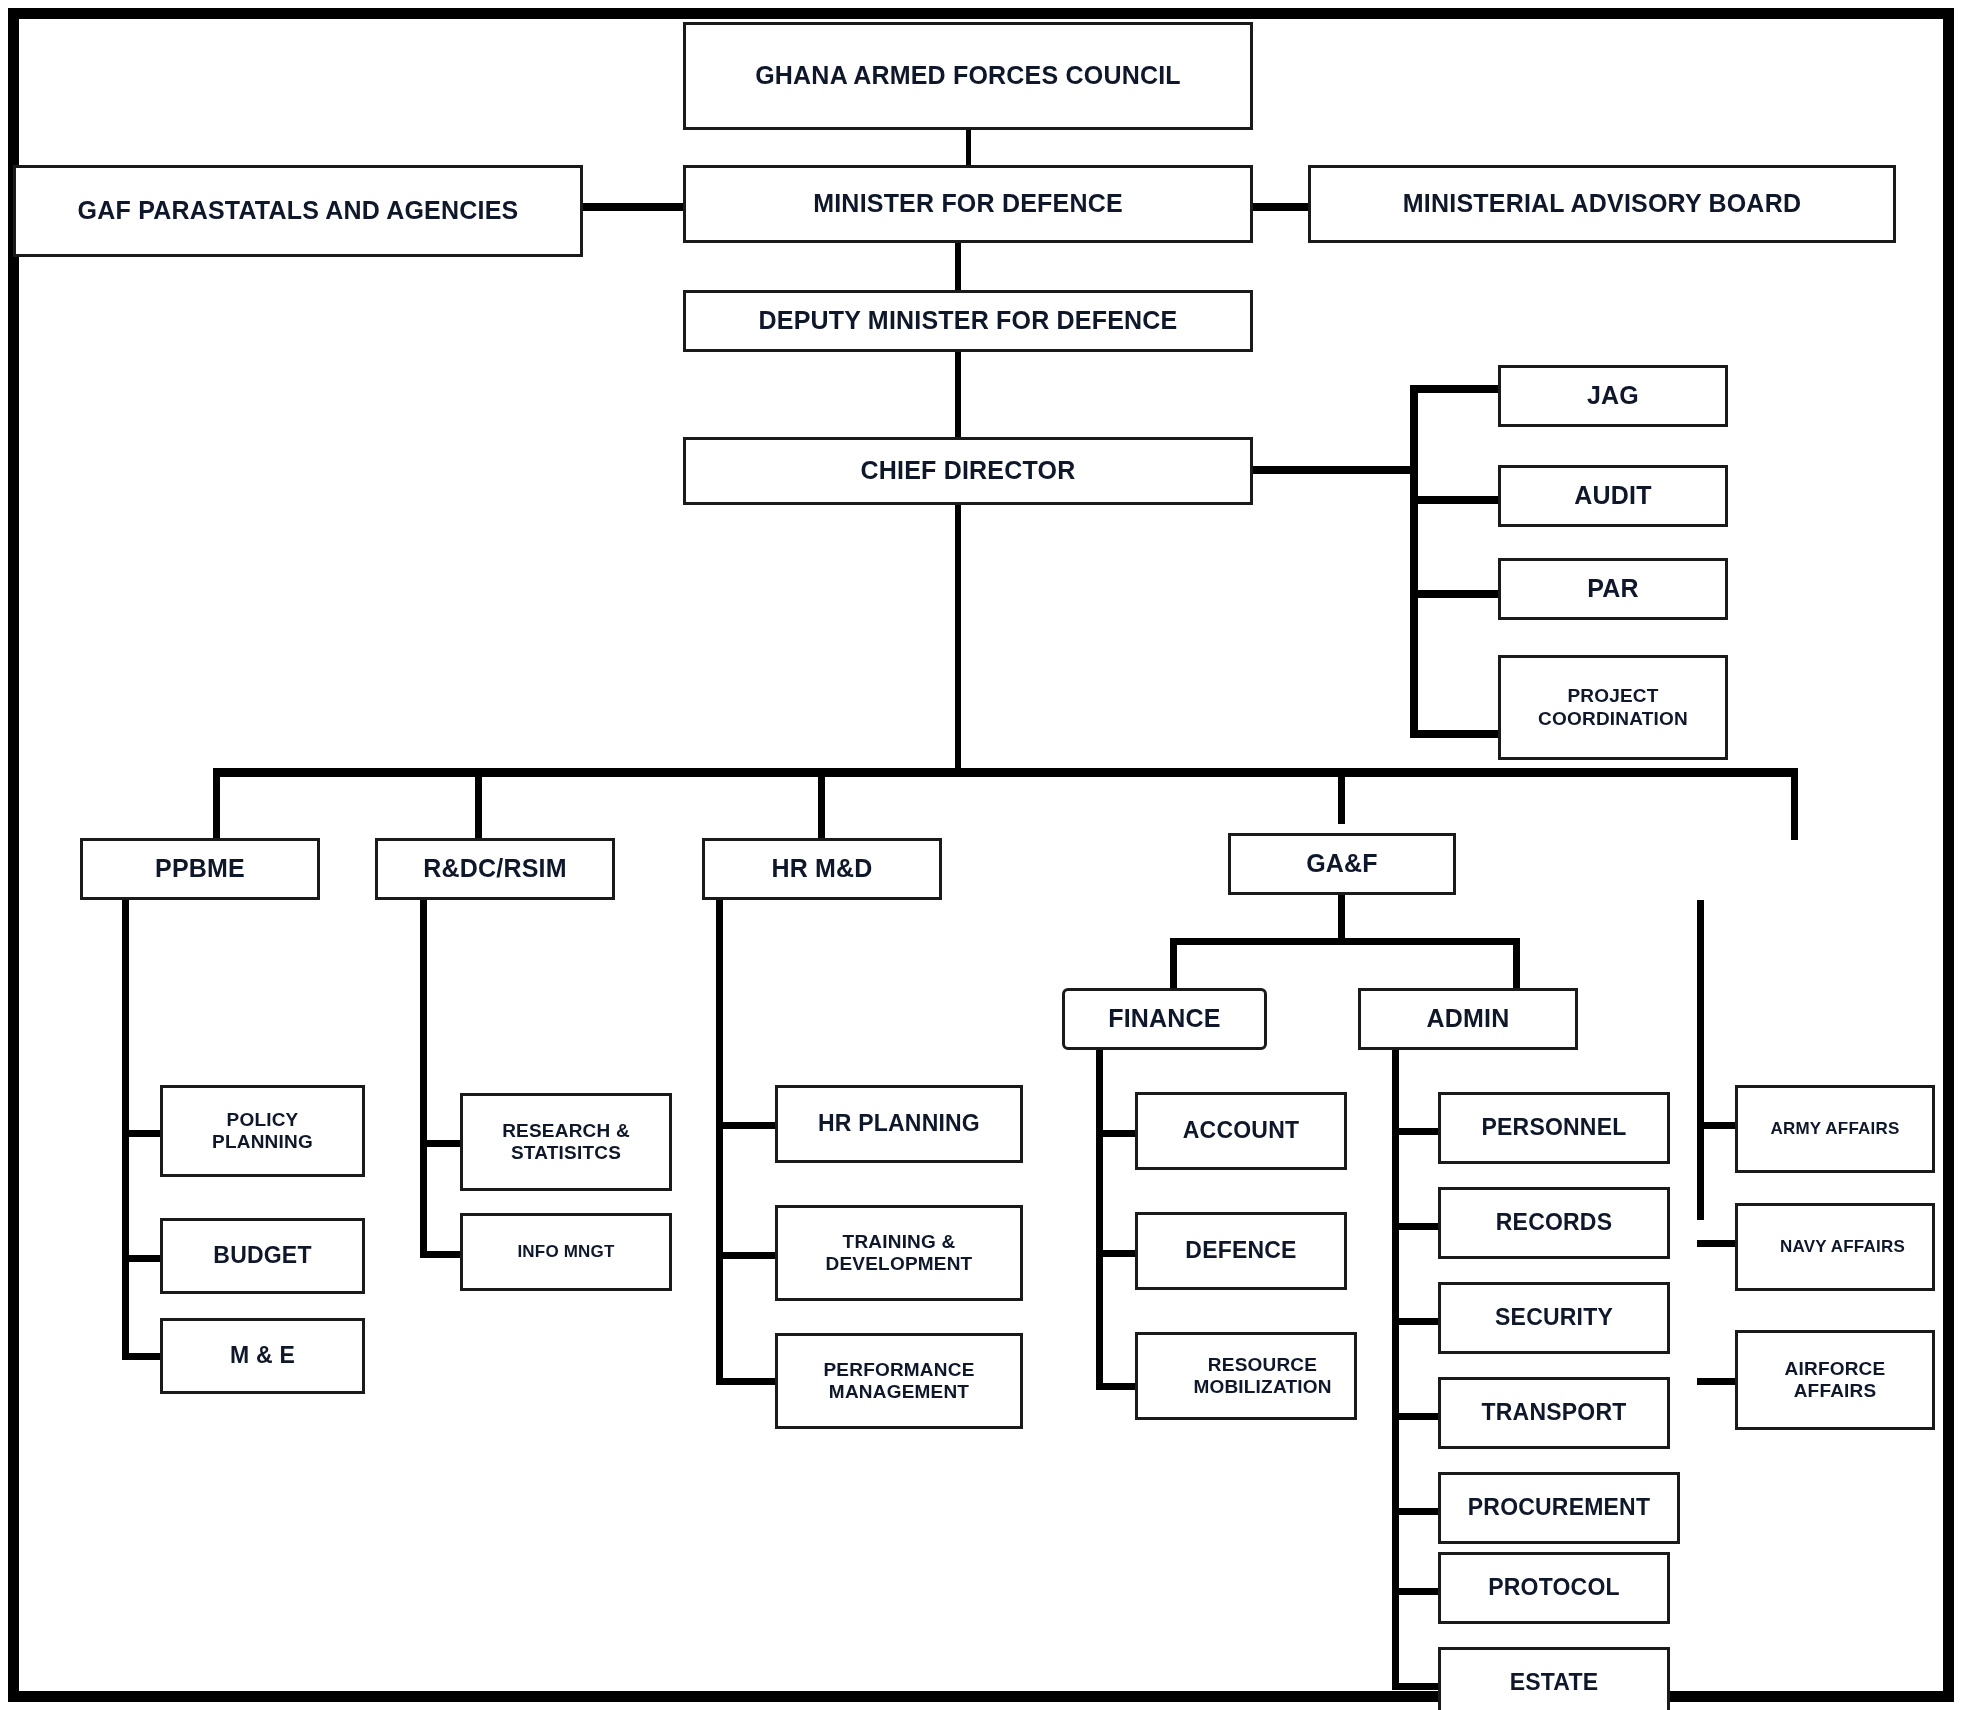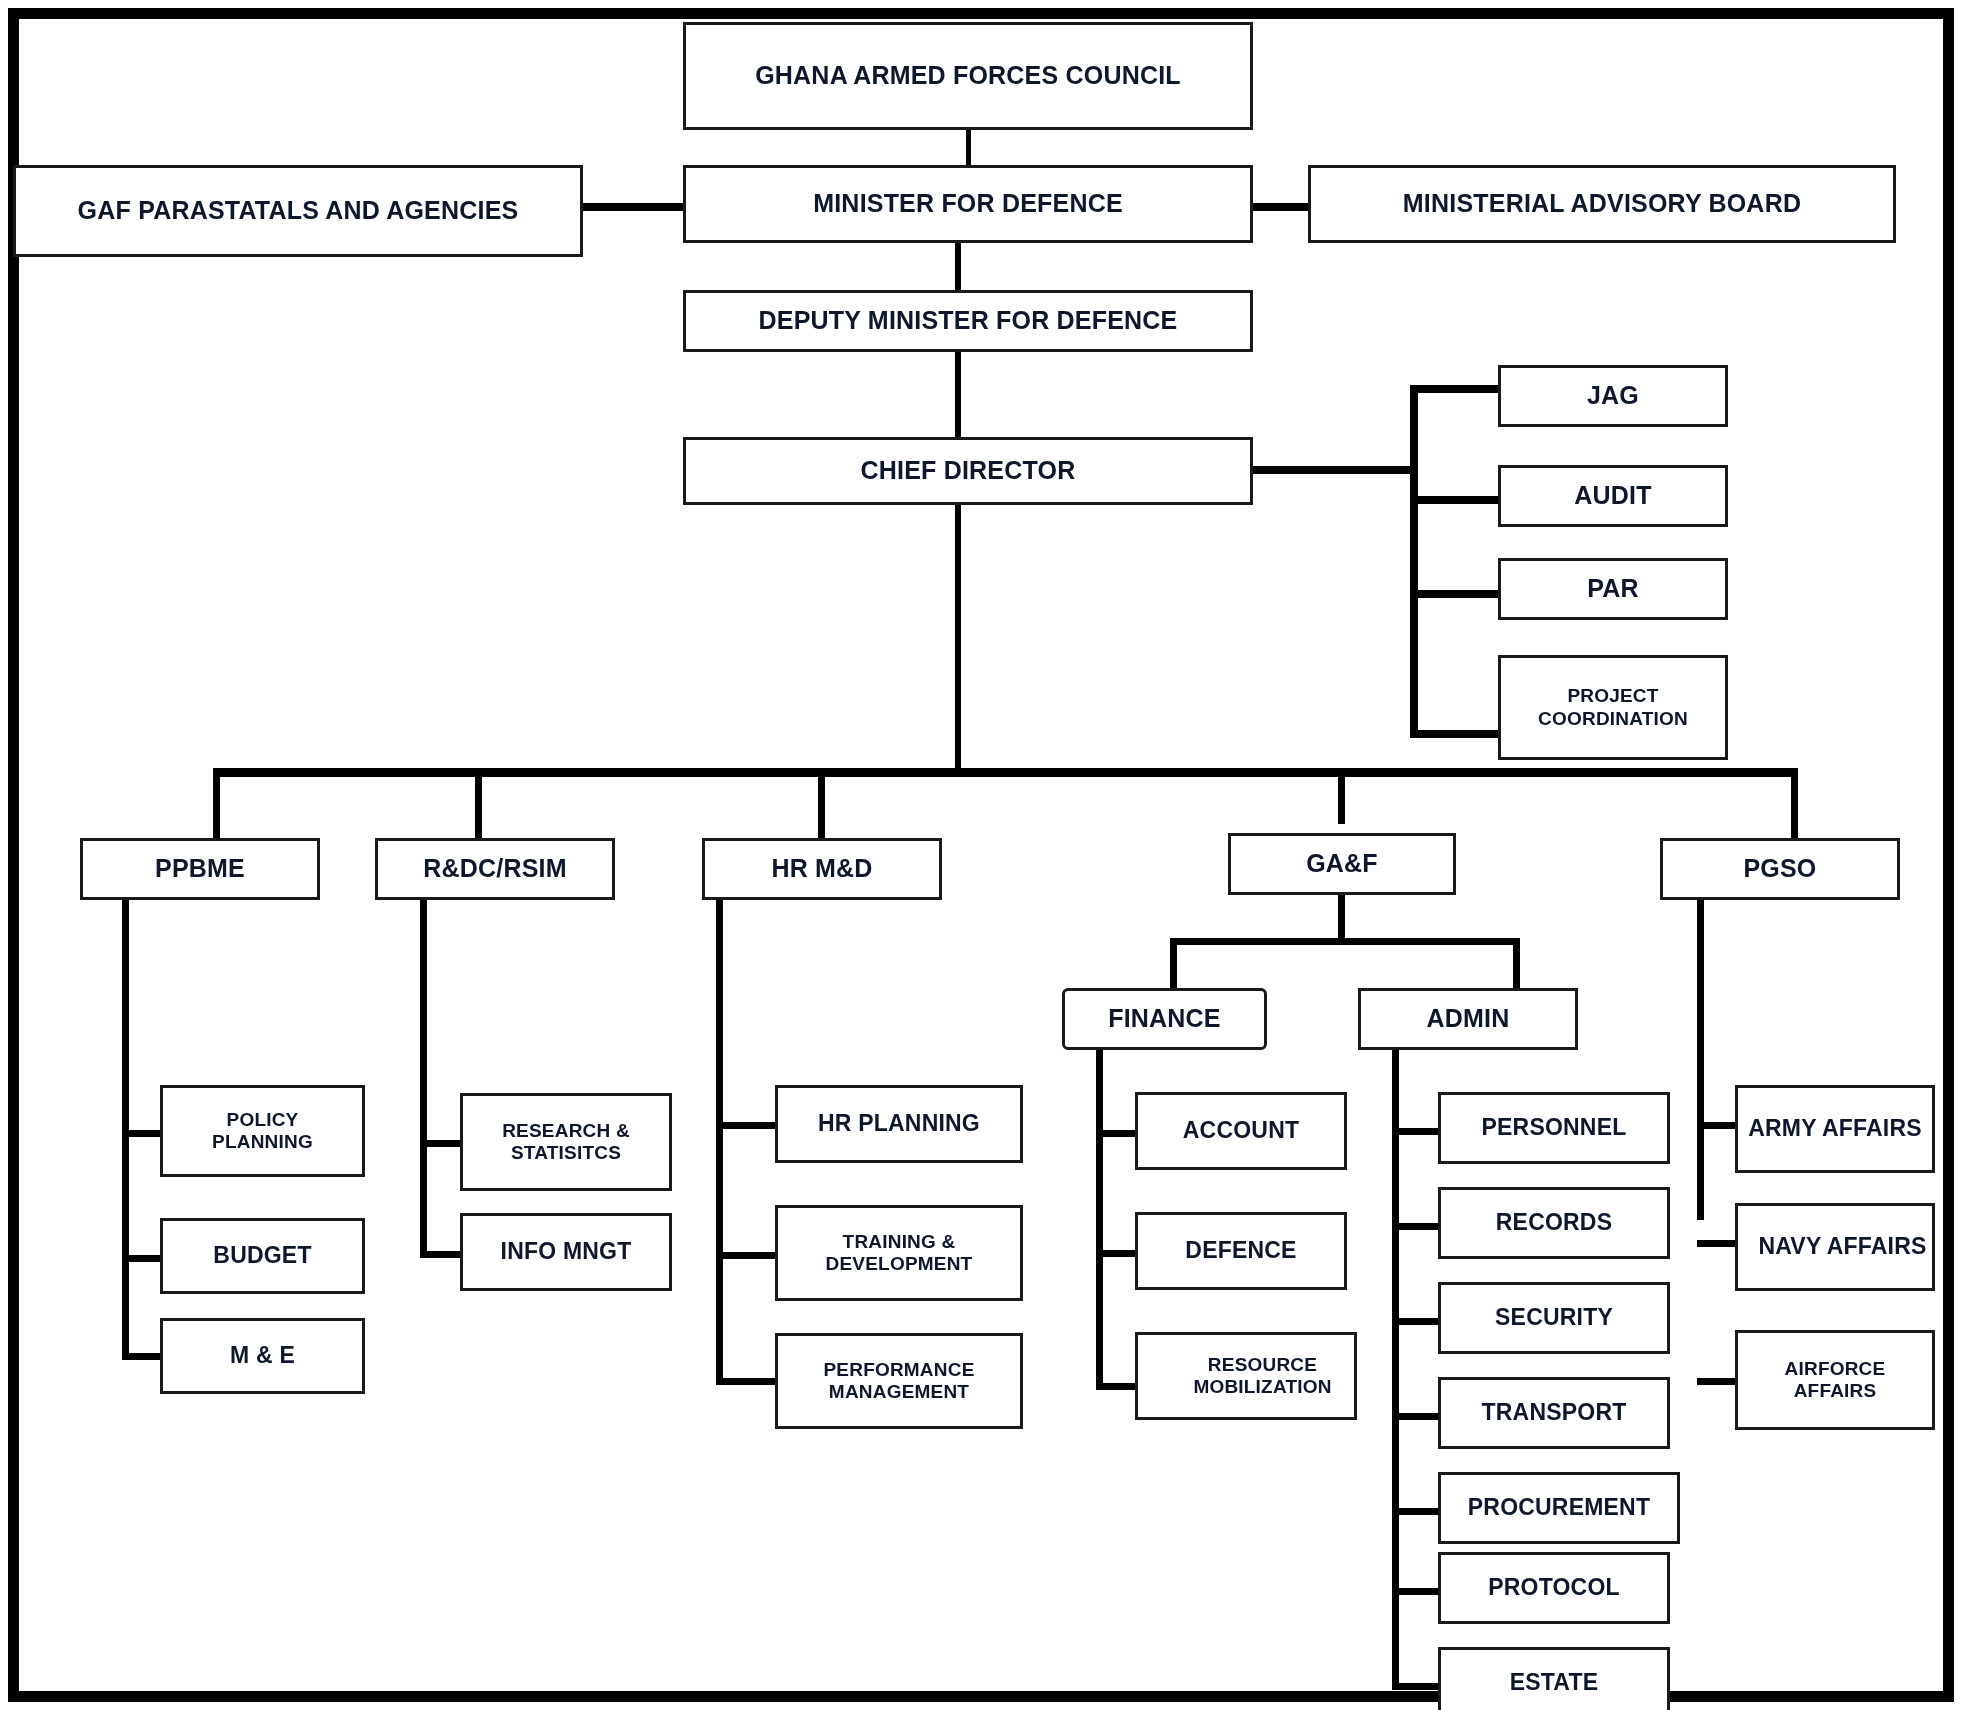--- a/index.html
+++ b/index.html
@@ -40,21 +40,21 @@
     z-index: 3;
   }
   .node .lbl {
     display: block;
     width: 100%;
     white-space: pre-line;
   }
   
   .t-lg  { font-size: 25px; }
   .t-md  { font-size: 23px; }
-  .t-sm  { font-size: 23px; }
+  .t-sm  { font-size: 17px; }
   .t-xs  { font-size: 19px; }
 
   .conn {
     position: absolute;
     background: #000000;
     z-index: 1;
   }
 </style>
 </head>
 <body>
@@ -182,23 +182,20 @@
   </div>
 
   <div class="node t-lg" style="left:702px; top:838px; width:240px; height:62px;">
     <span class="lbl">HR M&amp;D</span>
   </div>
 
   <div class="node t-lg" style="left:1228px; top:833px; width:228px; height:62px;">
     <span class="lbl">GA&amp;F</span>
   </div>
 
-  <div class="node t-lg" style="left:1660px; top:838px; width:240px; height:62px;">
-    <span class="lbl">PGSO</span>
-  </div>
 
   <div class="node t-xs" style="left:160px; top:1085px; width:205px; height:92px;">
     <span class="lbl">POLICY
 PLANNING</span>
   </div>
   <div class="node t-md" style="left:160px; top:1218px; width:205px; height:76px;">
     <span class="lbl">BUDGET</span>
   </div>
   <div class="node t-md" style="left:160px; top:1318px; width:205px; height:76px;">
     <span class="lbl">M &amp; E</span>

